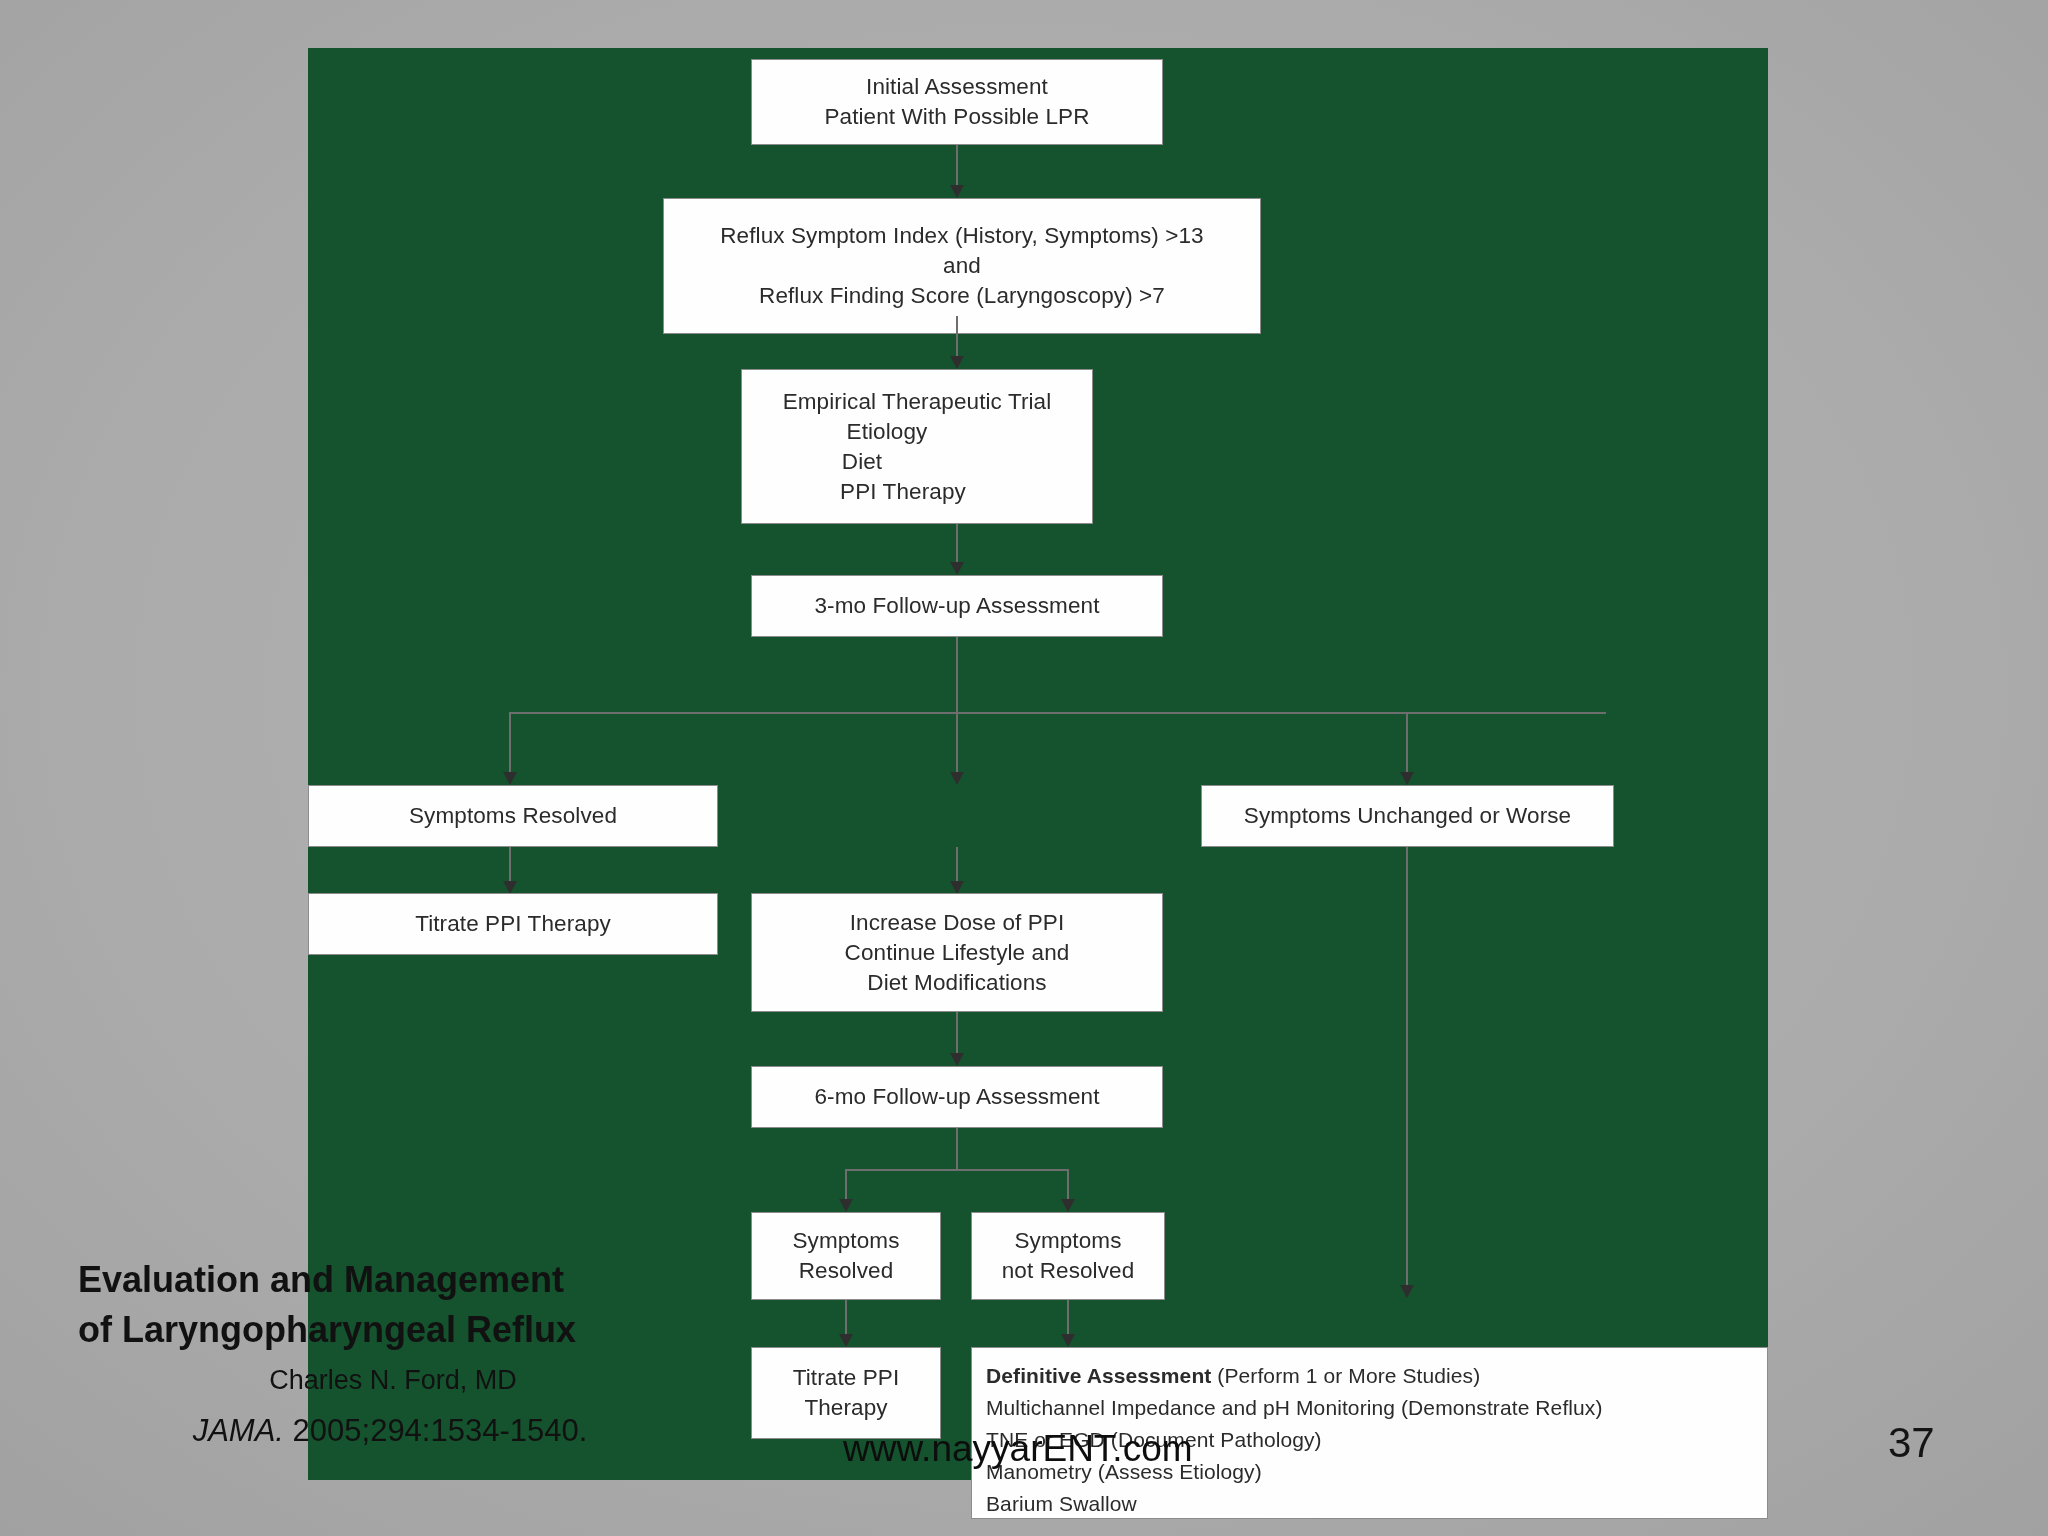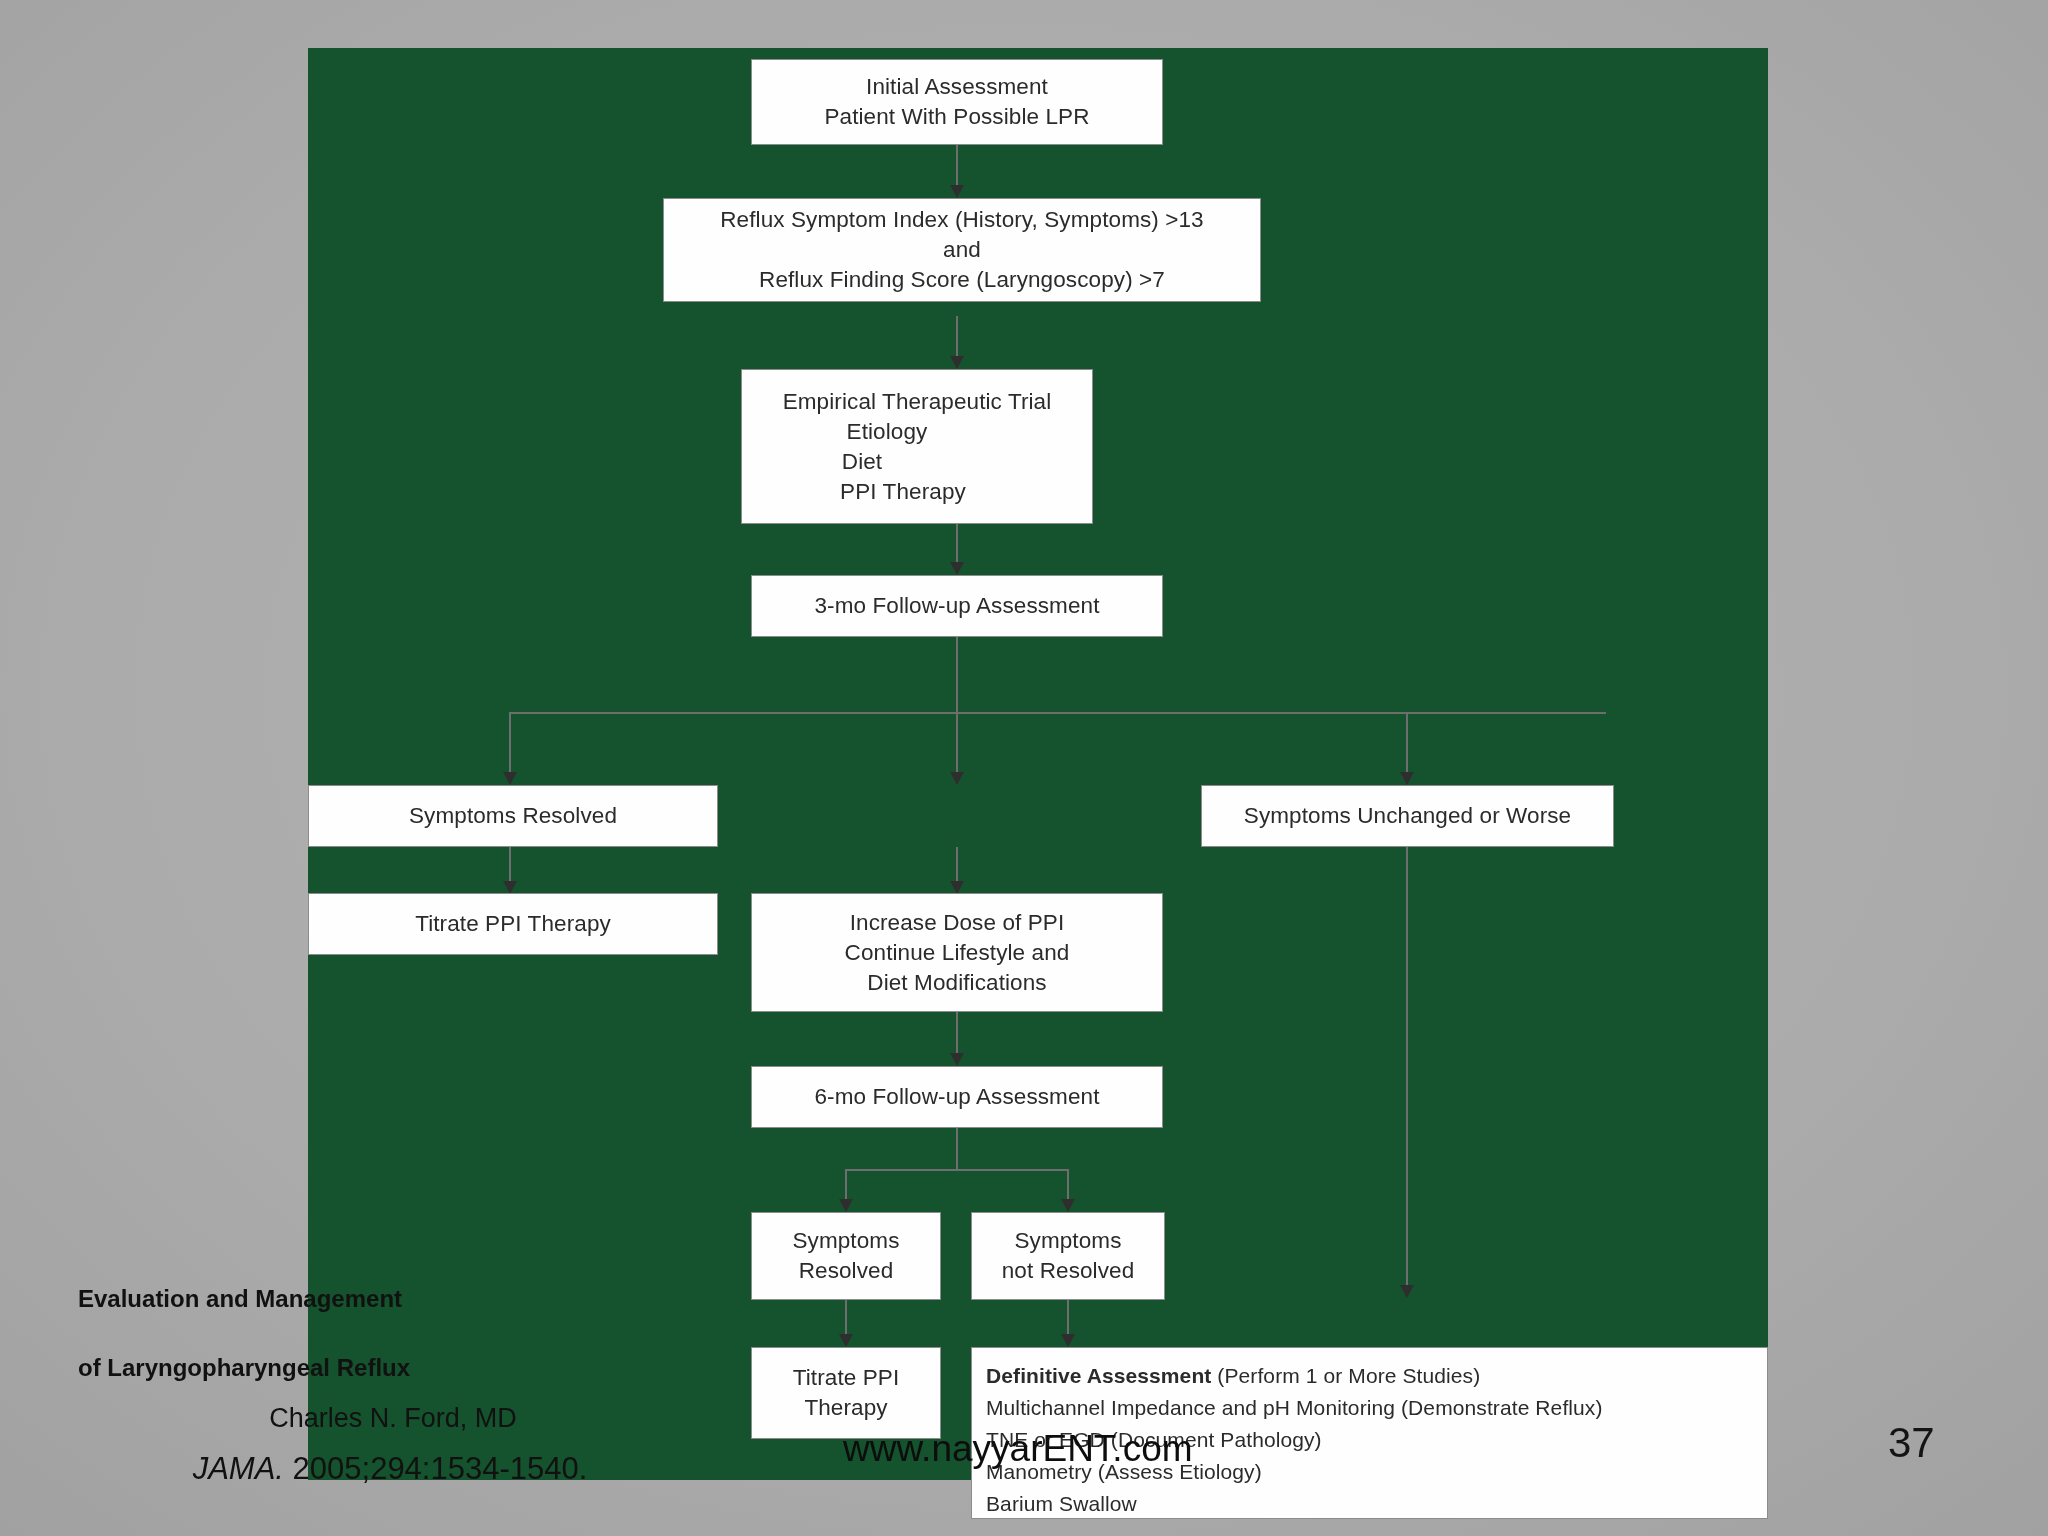--- a/index.html
+++ b/index.html
@@ -45,21 +45,21 @@
     border-right:7px solid transparent;
     border-top:13px solid #2e2e2e;
   }
 
   
   #citation{
     position:absolute;left:78px;top:1255px;width:620px;
     color:#111;
   }
   #citation .c-line{display:block;white-space:nowrap;}
-  .cit-title{font-size:24px;font-weight:bold;line-height:50px;margin-top:19px;}
+  .cit-title{font-size:36px;font-weight:bold;line-height:50px;}
   .cit-author{font-size:27px;line-height:50px;text-align:center;padding-left:10px;}
   .cit-ref{font-size:31px;line-height:52px;text-align:center;padding-left:4px;}
   .cit-ref i{font-style:italic;}
 
   #watermark{
     position:absolute;left:843px;top:1428px;
     font-size:37px;color:#0d0d0d;white-space:nowrap;
     font-family:"Liberation Sans", sans-serif;
   }
   #page-number{
@@ -74,21 +74,21 @@
 
   <div id="figure-panel">
 
     <div class="node" style="left:443px;top:11px;width:412px;height:86px;">
       <span class="ln">Initial Assessment</span>
       <span class="ln">Patient With Possible LPR</span>
     </div>
     <div class="vline" style="left:648px;top:97px;height:48px;"></div>
     <div class="arrow" style="left:642px;top:137px;"></div>
 
-    <div class="node" style="left:355px;top:150px;width:598px;height:104px;">
+    <div class="node" style="left:355px;top:150px;width:598px;height:136px;">
       <span class="ln">Reflux Symptom Index (History, Symptoms) &gt;13</span>
       <span class="ln">and</span>
       <span class="ln">Reflux Finding Score (Laryngoscopy) &gt;7</span>
     </div>
     <div class="vline" style="left:648px;top:268px;height:48px;"></div>
     <div class="arrow" style="left:642px;top:308px;"></div>
 
     <div class="node" style="left:433px;top:321px;width:352px;height:155px;">
       <span class="ln">Empirical Therapeutic Trial</span>
       <span class="ln" style="padding-right:60px;">Etiology</span>

